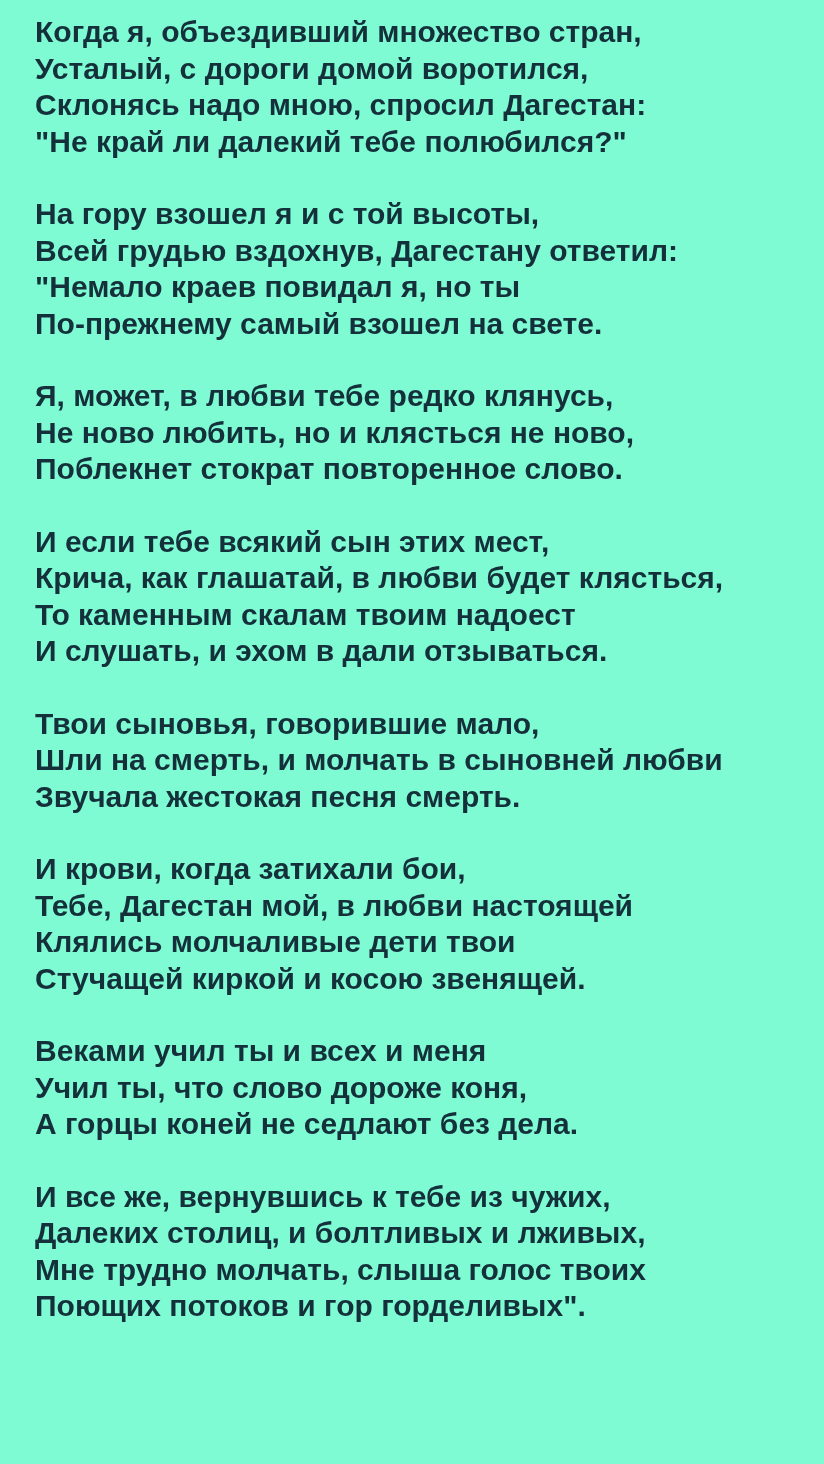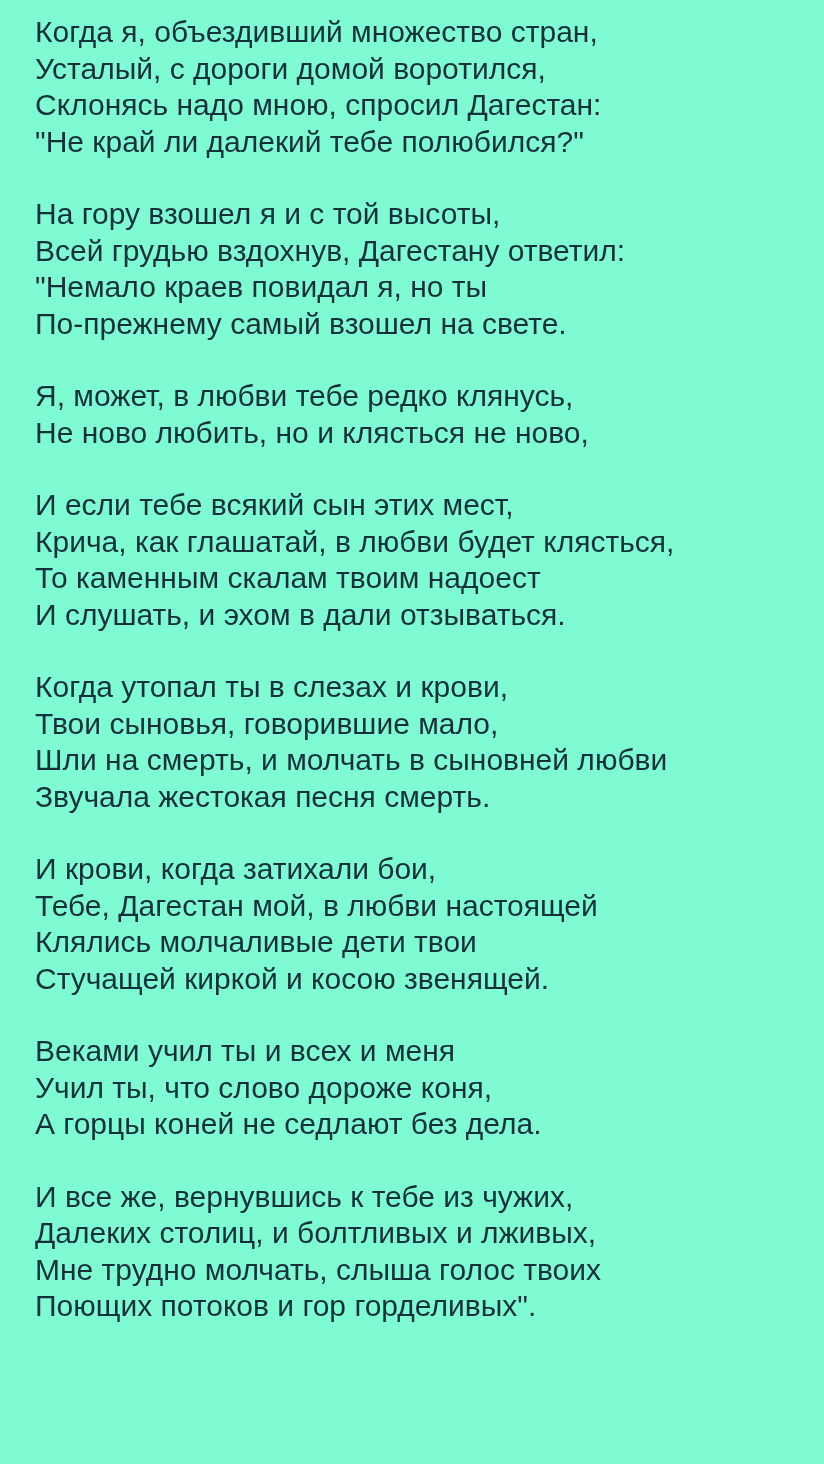--- a/index.html
+++ b/index.html
@@ -13,21 +13,21 @@
   body {
     width: 824px;
     height: 1464px;
     background: var(--background);
     overflow: hidden;
   }
   .poem {
     box-sizing: border-box;
     padding: 14px 20px 0 35px;
     font-family: "Liberation Sans", sans-serif;
-    font-weight: normal;
+    font-weight: bold;
     font-size: 30px;
     line-height: 36.5px;
     color: var(--text);
   }
   .stanza {
     margin: 0 0 36px 0;
   }
   .stanza p {
     margin: 0;
     white-space: nowrap;
@@ -48,31 +48,31 @@
   <div class="stanza">
     <p>На гору взошел я и с той высоты,</p>
     <p>Всей грудью вздохнув, Дагестану ответил:</p>
     <p>"Немало краев повидал я, но ты</p>
     <p>По-прежнему самый взошел на свете.</p>
   </div>
 
   <div class="stanza">
     <p>Я, может, в любви тебе редко клянусь,</p>
     <p>Не ново любить, но и клясться не ново,</p>
+    <p>Поблекнет стократ повторенное слово.</p>
   </div>
 
   <div class="stanza">
     <p>И если тебе всякий сын этих мест,</p>
     <p>Крича, как глашатай, в любви будет клясться,</p>
     <p>То каменным скалам твоим надоест</p>
     <p>И слушать, и эхом в дали отзываться.</p>
   </div>
 
   <div class="stanza">
-    <p>Когда утопал ты в слезах и крови,</p>
     <p>Твои сыновья, говорившие мало,</p>
     <p>Шли на смерть, и молчать в сыновней любви</p>
     <p>Звучала жестокая песня смерть.</p>
   </div>
 
   <div class="stanza">
     <p>И крови, когда затихали бои,</p>
     <p>Тебе, Дагестан мой, в любви настоящей</p>
     <p>Клялись молчаливые дети твои</p>
     <p>Стучащей киркой и косою звенящей.</p>

